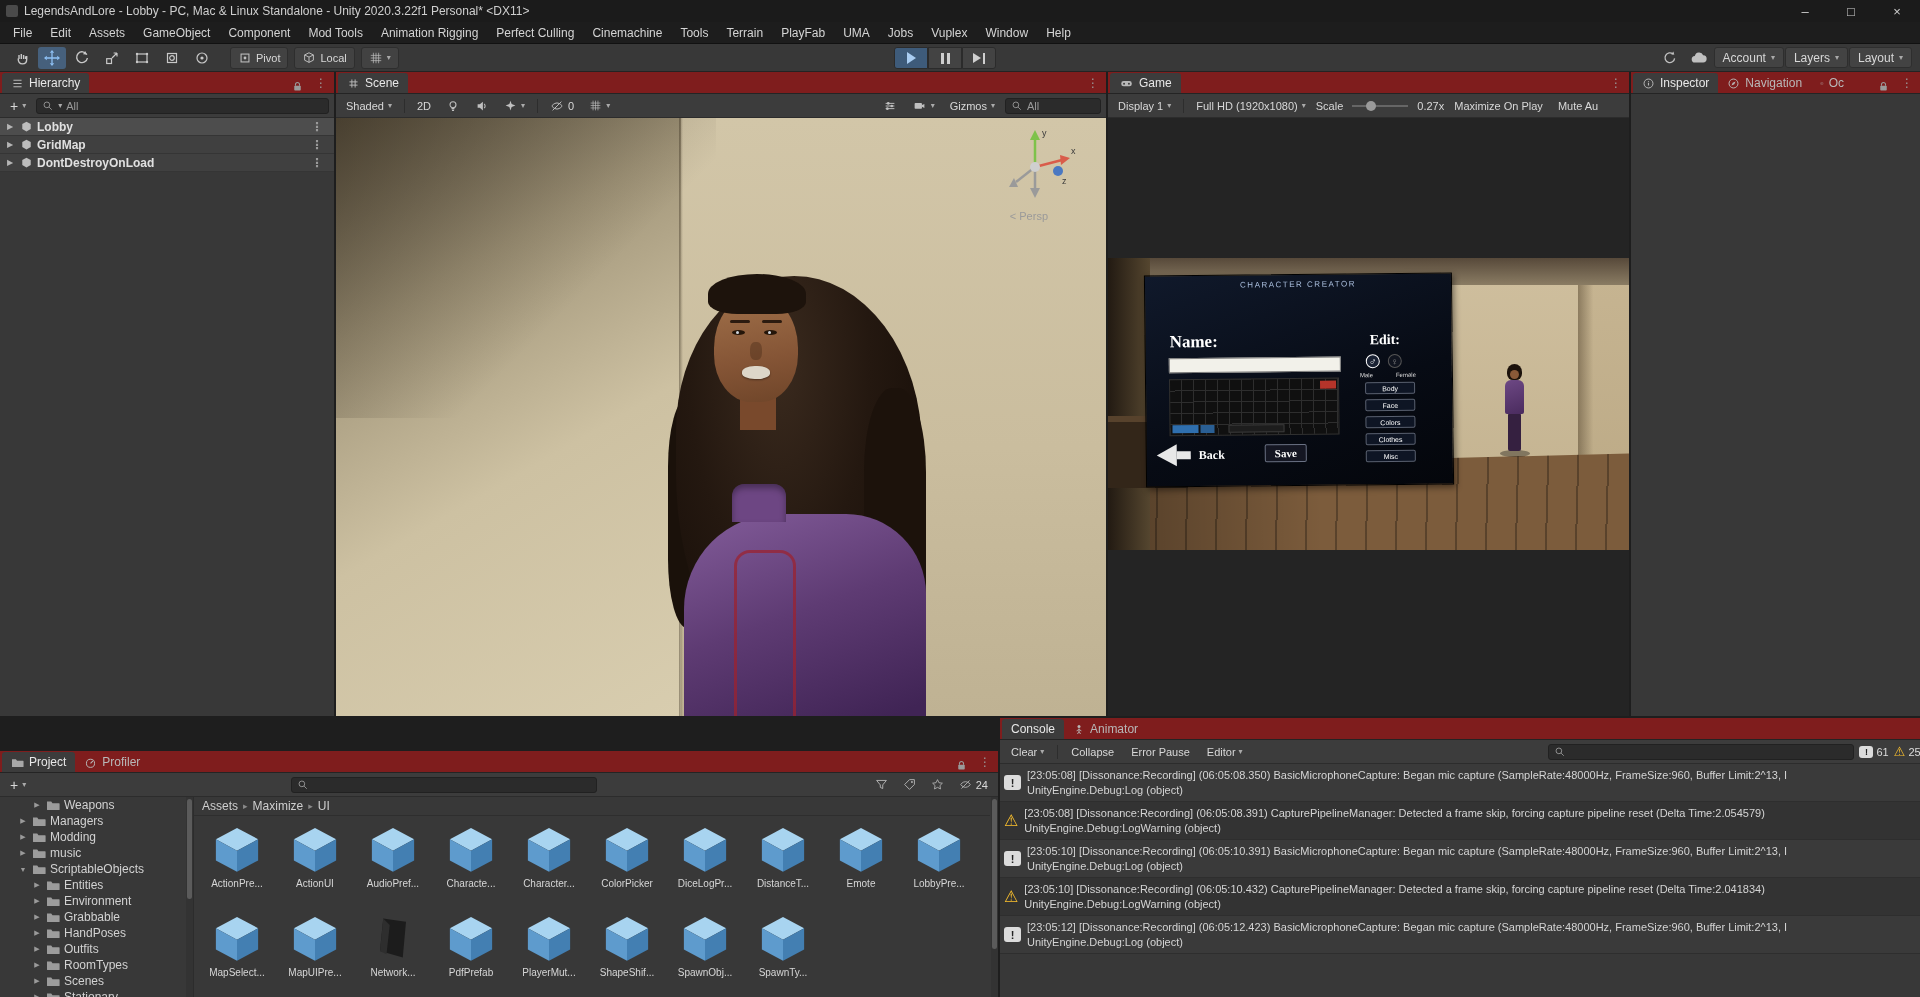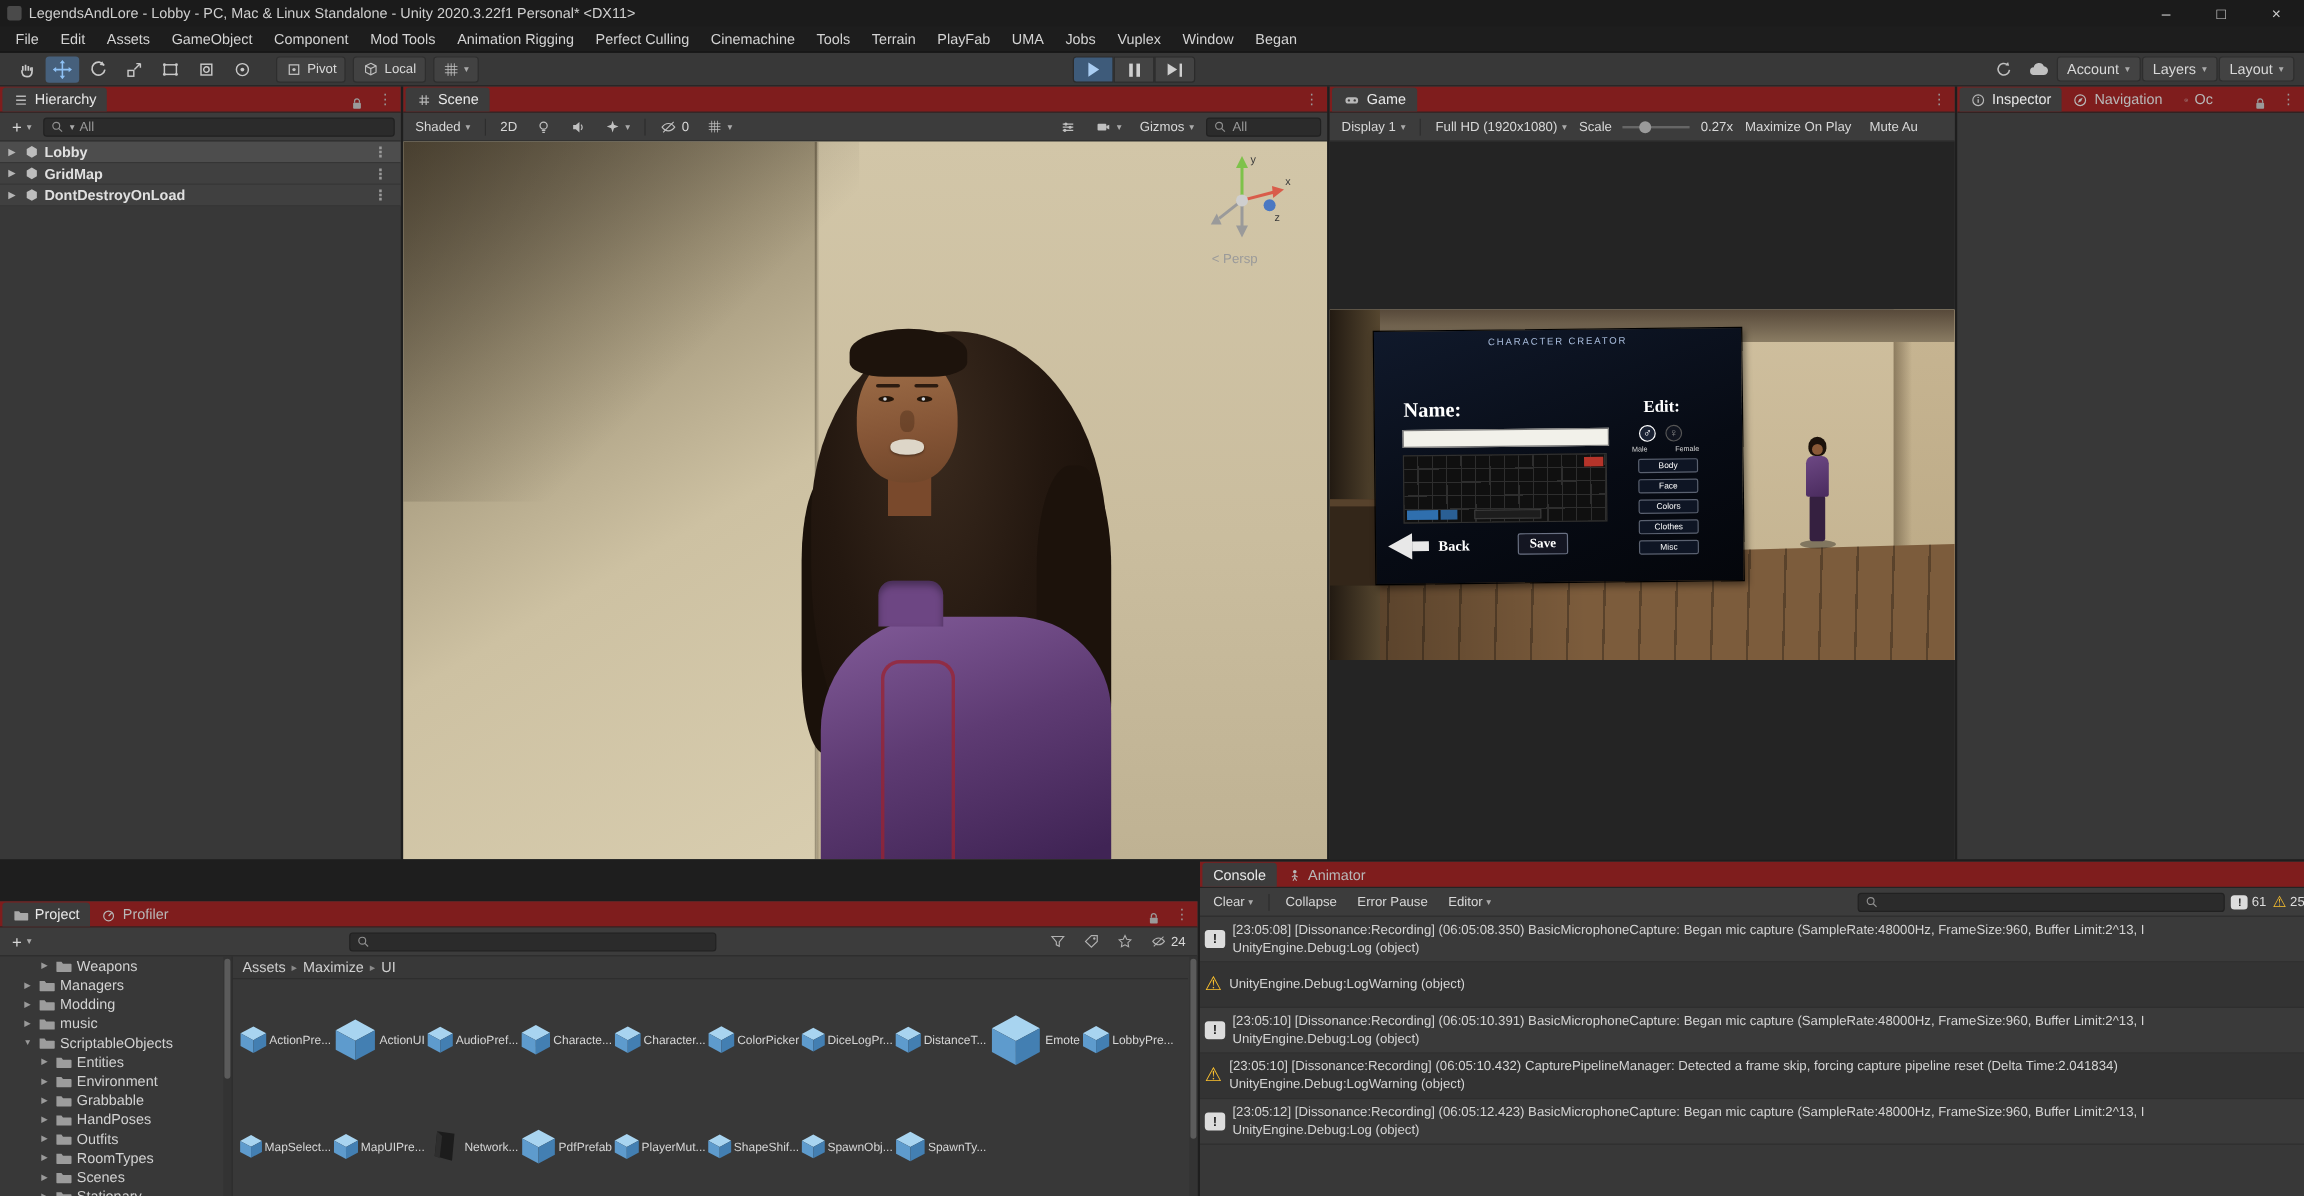--- a/index.html
+++ b/index.html
@@ -126,21 +126,21 @@
   .t-row{height:16px;display:flex;align-items:center;gap:4px;color:#d2d2d2;white-space:nowrap}
   .t-row .arrow{width:10px;font-size:7px;color:#9a9a9a;text-align:center}
   .lvl1{padding-left:18px}
   .lvl2{padding-left:32px}
   #tree-scrollbar{position:absolute;left:186px;top:46px;width:7px;bottom:0;background:#333}
   #tree-thumb{position:absolute;left:1px;top:2px;width:5px;height:100px;background:#5b5b5b;border-radius:3px}
   #proj-right{position:absolute;left:193px;top:46px;right:8px;bottom:0;border-left:1px solid #2c2c2c}
   #breadcrumb{height:19px;display:flex;align-items:center;gap:5px;padding-left:8px;border-bottom:1px solid #2e2e2e;font-size:12px;color:#cfcfcf}
   .crumb-sep{color:#8a8a8a;font-size:9px}
   #asset-grid{position:absolute;left:4px;top:22px;right:0;display:grid;grid-template-columns:repeat(10,78px);grid-auto-rows:89px}
-  .a-cell{display:flex;flex-direction:row;align-items:center;padding-top:4px}
+  .a-cell{display:flex;flex-direction:column;align-items:center;padding-top:4px}
   .a-label{font-size:10px;color:#d6d6d6;margin-top:3px;white-space:nowrap}
   #grid-scrollbar{position:absolute;right:0;top:46px;width:7px;bottom:0;background:#333}
   #grid-thumb{position:absolute;left:1px;top:2px;width:5px;height:150px;background:#5b5b5b;border-radius:3px}
 
   
   #console-panel{left:1000px;top:718px;width:964px;height:279px}
   .c-toolbtn{padding:0 6px;height:20px;display:flex;align-items:center;gap:3px;color:#d8d8d8}
   #console-list{position:absolute;left:0;top:46px;right:7px;bottom:0;font-size:11px}
   .c-entry{height:38px;display:flex;align-items:center;gap:6px;padding:0 4px;border-bottom:1px solid #2e2e2e;overflow:hidden}
   .c-entry.odd{background:#3a3a3a}
@@ -179,21 +179,21 @@
   <span class="menu-item">Animation Rigging</span>
   <span class="menu-item">Perfect Culling</span>
   <span class="menu-item">Cinemachine</span>
   <span class="menu-item">Tools</span>
   <span class="menu-item">Terrain</span>
   <span class="menu-item">PlayFab</span>
   <span class="menu-item">UMA</span>
   <span class="menu-item">Jobs</span>
   <span class="menu-item">Vuplex</span>
   <span class="menu-item">Window</span>
-  <span class="menu-item">Began</span>
+  <span class="menu-item">Help</span>
 </div>
 
 <div id="maintoolbar">
   <div class="toolgroup">
     <span class="tool-btn">
       <svg width="16" height="16" viewBox="0 0 16 16">
           <path d="M5 9V5M7.3 9V4M9.6 9V5M11.6 9V6.2" stroke="#c8c8c8" stroke-width="1.4" fill="none"></path>
           <path d="M4.2 8.5c0 3.6 1.8 5.4 4.3 5.4s4.2-1.7 4.2-4.6V6" stroke="#c8c8c8" stroke-width="1.4" fill="none"></path>
         </svg>
     </span>
@@ -981,20 +981,21 @@
     <div class="c-entry odd">
       <span class="icon-info">!</span>
       <div class="c-lines">
           <div>[23:05:08] [Dissonance:Recording] (06:05:08.350) BasicMicrophoneCapture: Began mic capture (SampleRate:48000Hz, FrameSize:960, Buffer Limit:2^13, I</div>
           <div class="c-sub">UnityEngine.Debug:Log (object)</div>
         </div>
     </div>
     <div class="c-entry even">
       <span class="icon-warn">⚠</span>
       <div class="c-lines">
+          <div>[23:05:08] [Dissonance:Recording] (06:05:08.391) CapturePipelineManager: Detected a frame skip, forcing capture pipeline reset (Delta Time:2.054579)</div>
           <div class="c-sub">UnityEngine.Debug:LogWarning (object)</div>
         </div>
     </div>
     <div class="c-entry odd">
       <span class="icon-info">!</span>
       <div class="c-lines">
           <div>[23:05:10] [Dissonance:Recording] (06:05:10.391) BasicMicrophoneCapture: Began mic capture (SampleRate:48000Hz, FrameSize:960, Buffer Limit:2^13, I</div>
           <div class="c-sub">UnityEngine.Debug:Log (object)</div>
         </div>
     </div>

